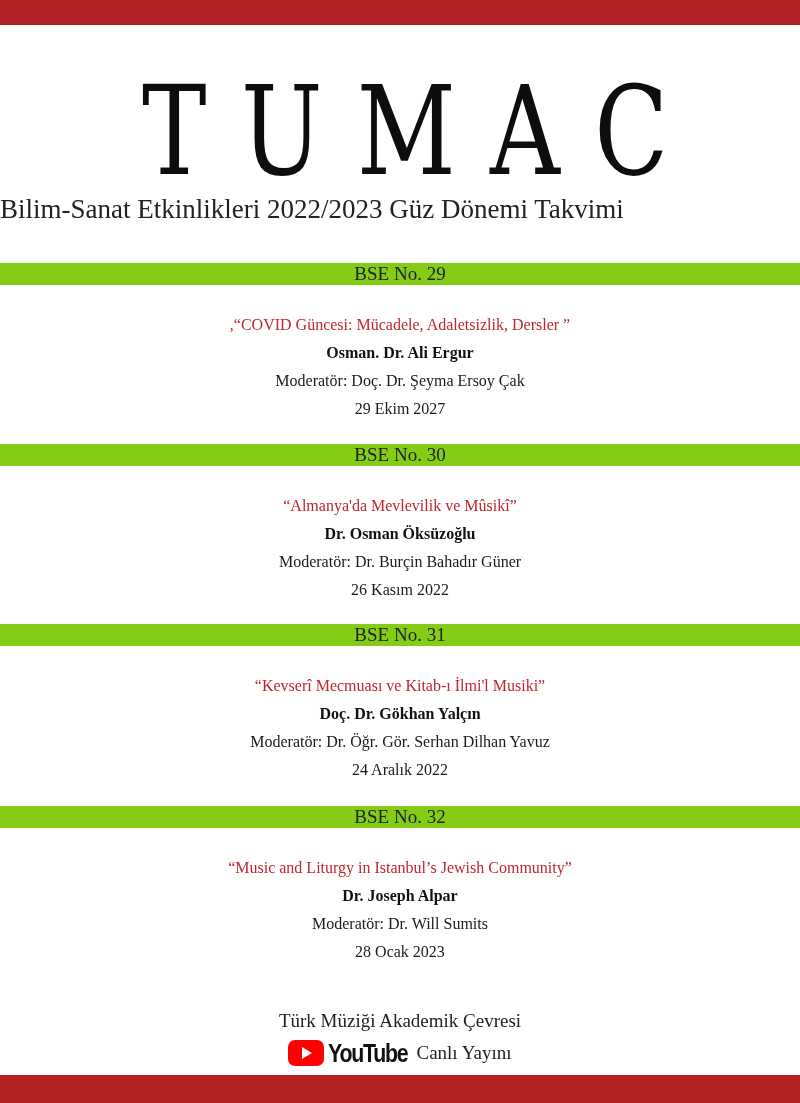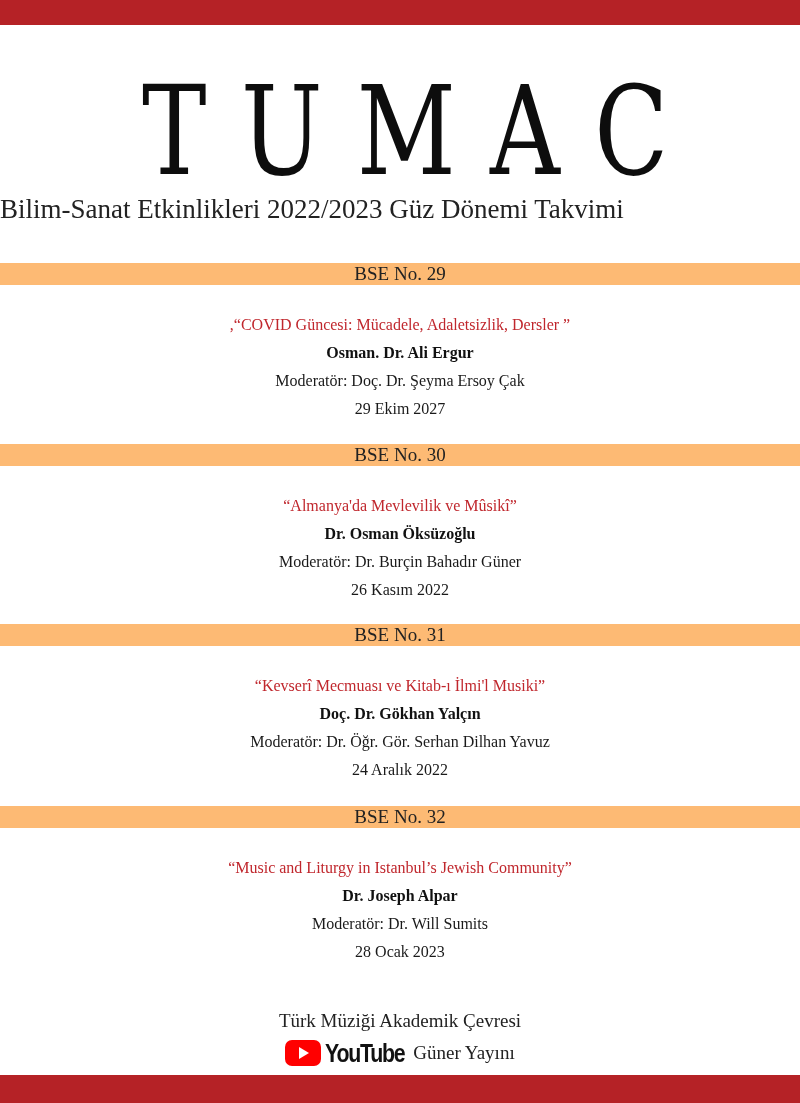--- a/index.html
+++ b/index.html
@@ -27,21 +27,21 @@
       transform-origin: center;
       margin-left: 44px;
     }
     .subtitle {
       position: absolute; top: 190px; left: 0; width: 800px;
       text-align: left; font-size: 27px; line-height: 38px; color: #222;
     }
 
     .event { position: absolute; left: 0; width: 800px; }
     .band {
-      height: 22px; background: #fdba74; text-align: center;
+      height: 22px; background: #84cc16; text-align: center;
       font-size: 19px; line-height: 22px; color: #222;
     }
     .event-body { padding-top: 26px; text-align: center; }
     .line { font-size: 16px; line-height: 28px; color: #1a1a1a; white-space: nowrap; }
     .line.title { color: #c0272d; }
     .line.speaker { font-weight: bold; color: #111; }
 
     .footer { position: absolute; top: 1008px; left: 0; width: 800px; text-align: center; }
     .footer-org { font-size: 19px; line-height: 26px; color: #222; }
     .footer-live {
@@ -113,17 +113,17 @@
     <div class="line">Moderatör: Dr. Will Sumits</div>
     <div class="line">28 Ocak 2023</div>
   </div>
 </div>
 
 <div class="footer">
   <div class="footer-org">Türk Müziği Akademik Çevresi</div>
   <div class="footer-live">
     <span class="yt-icon"></span>
     <span class="yt-word">YouTube</span>
-    <span class="live-label">Güner Yayını</span>
+    <span class="live-label">Canlı Yayını</span>
   </div>
 </div>
 
 <div class="bar bar-bottom"></div>
 
 </body></html>

